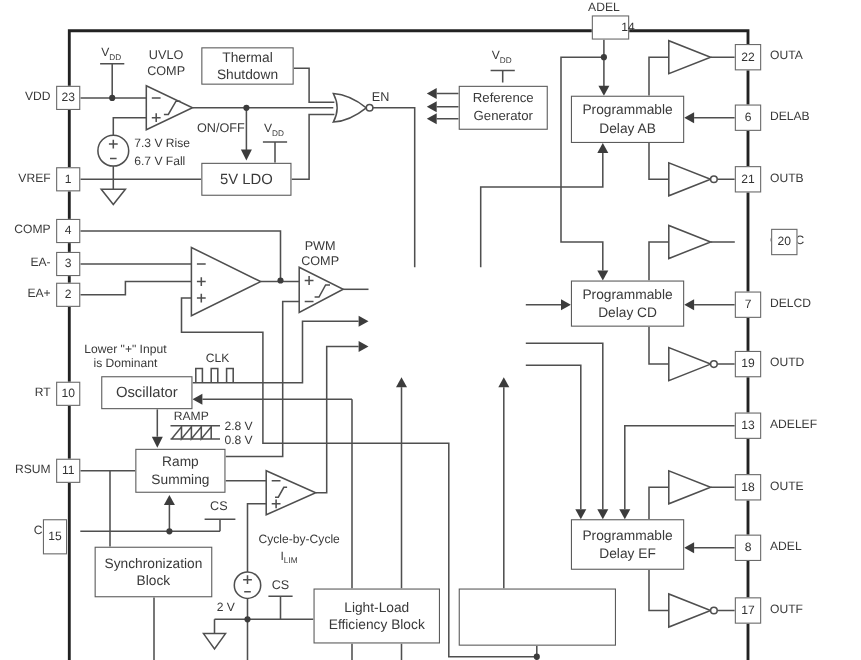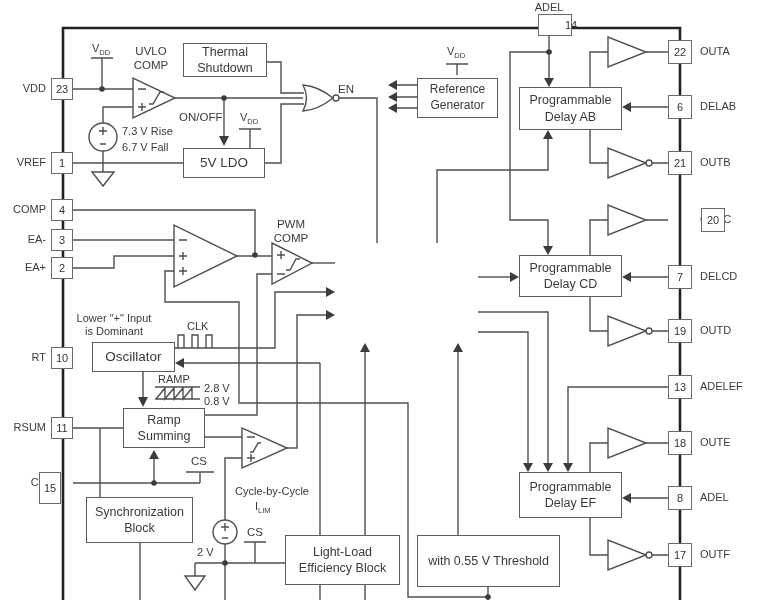--- a/index.html
+++ b/index.html
@@ -262,21 +262,20 @@
   </div>
   <div class="block" style="left:86px;top:497px;width:107px;height:46px;font-size:12.5px;">
     <span>Synchronization</span>
     <span>Block</span>
   </div>
   <div class="block" style="left:285px;top:535px;width:115px;height:50px;font-size:12.5px;">
     <span>Light-Load</span>
     <span>Efficiency Block</span>
   </div>
   <div class="block" style="left:417px;top:535px;width:143px;height:52px;font-size:12.5px;">
-    <span>with 0.55 V Threshold</span>
   </div>
 
   <div class="lbl rt" style="left:2px;top:82px;width:44px;">VDD</div>
   <div class="pinbox" style="left:51px;top:78px;width:22px;height:22px;">23</div>
   <div class="lbl rt" style="left:2px;top:156px;width:44px;">VREF</div>
   <div class="pinbox" style="left:51px;top:152px;width:22px;height:22px;">1</div>
   <div class="lbl rt" style="left:2px;top:203px;width:44px;">COMP</div>
   <div class="pinbox" style="left:51px;top:199px;width:22px;height:22px;">4</div>
   <div class="lbl rt" style="left:2px;top:233px;width:44px;">EA-</div>
   <div class="pinbox" style="left:51px;top:229px;width:22px;height:22px;">3</div>

